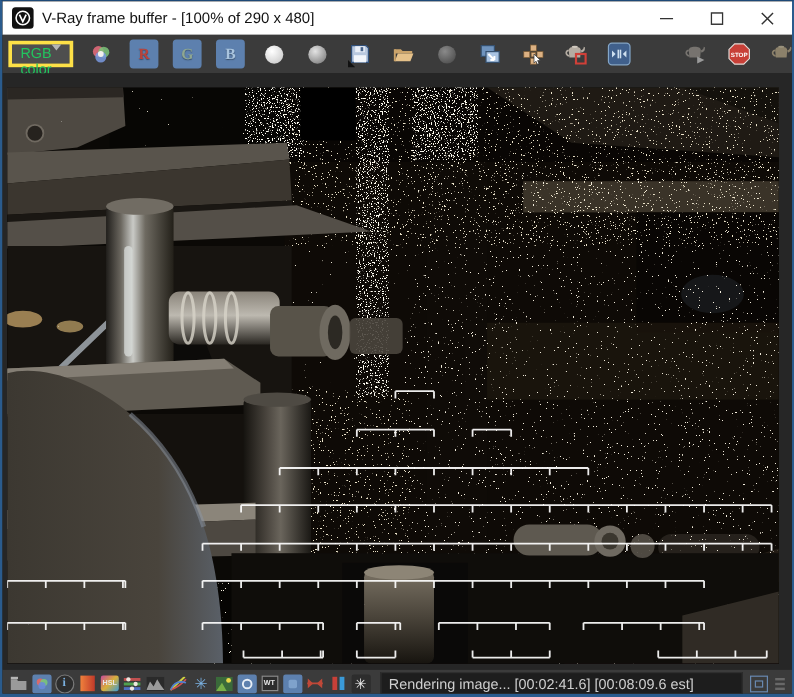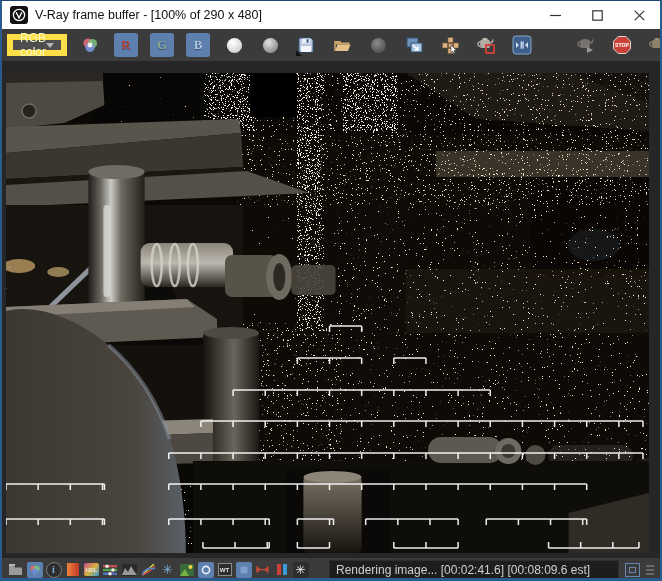--- a/index.html
+++ b/index.html
@@ -12,38 +12,38 @@
     font-family:"Liberation Sans",sans-serif;overflow:hidden;
   }
   
   .titlebar{height:28px;background:#ffffff;display:flex;align-items:center;padding-left:8px;}
   .vray-logo{width:18px;height:18px;border-radius:3px;background:#111;display:flex;align-items:center;justify-content:center;margin-right:7px;flex:0 0 auto;}
   .title-text{font-size:12.5px;color:#111;white-space:nowrap;}
   .win-controls{margin-left:auto;display:flex;height:100%;}
   .win-btn{width:42px;height:100%;display:flex;align-items:center;justify-content:center;cursor:default;}
   
   .toolbar{height:32px;background:#3b3b3b;display:flex;align-items:center;padding:0 5px;}
-  .dropdown{width:147px;height:22px;background:#4e4e4e;border:6px solid #fde047;color:#fef9c3;
-    font-size:12px;display:flex;align-items:center;padding:0 7px;justify-content:space-between;margin-right:9px;}
+  .dropdown{width:147px;height:22px;background:#4e4e4e;border:3px solid #fde047;color:#22c55e;
+    font-size:12px;display:flex;padding:0 7px;justify-content:space-between;margin-right:9px;}
   .caret{width:0;height:0;border-left:4px solid transparent;border-right:4px solid transparent;border-top:5px solid #b5b5b5;}
   .tbtn{width:24px;height:24px;display:flex;align-items:center;justify-content:center;border-radius:3px;margin:0 2px;position:relative;flex:0 0 auto;}
   .tbtn.toggled{background:#5d80ae;}
   .tbtn .ltr{font-size:13px;font-weight:bold;font-family:"Liberation Serif",serif;text-shadow:0 1px 1px rgba(0,0,0,.4);}
   .sp8{width:8px;flex:0 0 auto;}
   .sp36{width:36px;flex:0 0 auto;}
   .save-corner{position:absolute;left:2px;bottom:1px;width:0;height:0;border-left:6px solid #111;border-top:6px solid transparent;}
   
   .viewport{position:relative;height:497px;background:#262626;}
   .render{position:absolute;left:4px;top:12px;width:643px;height:480px;background:#0b0906;}
   .render svg{display:block;}
   
   .statusbar{height:23px;background:#3b3b3b;display:flex;align-items:center;padding:0 4px;}
   .sicon{width:16px;height:16px;display:flex;align-items:center;justify-content:center;margin:0 1.5px;flex:0 0 auto;border-radius:2px;}
   .statusbox{flex:1;height:19px;background:#1d1d1d;color:#cfcfcf;font-size:12px;display:flex;align-items:center;
-    padding:0 6px;margin-left:19px;margin-right:6px;white-space:nowrap;overflow:hidden;border:1px solid #2e2e2e;}
+    padding:0 6px;margin-left:7px;margin-right:6px;white-space:nowrap;overflow:hidden;border:1px solid #2e2e2e;}
   .mini-label{font-size:6px;font-weight:bold;color:#e6e6e6;letter-spacing:0;}
   .wt-box{width:14px;height:13px;border:1px solid #8a8a8a;background:#2c2c2c;display:flex;align-items:center;justify-content:center;}
   .hsl-box{width:15px;height:13px;background:linear-gradient(135deg,#c84a9a,#d8b03a,#3a9ad8);display:flex;align-items:center;justify-content:center;border-radius:2px;}
   .dock-btn{width:15px;height:14px;border:1px solid #6888b0;display:flex;align-items:center;justify-content:center;flex:0 0 auto;margin-right:6px;}
   .dock-inner{width:7px;height:6px;border:1px solid #6888b0;}
   .grip{display:flex;flex-direction:column;gap:2px;opacity:.35;flex:0 0 auto;margin-right:2px;}
   .grip i{display:block;width:8px;height:2px;background:#bbb;}
 </style>
 </head>
 <body>

